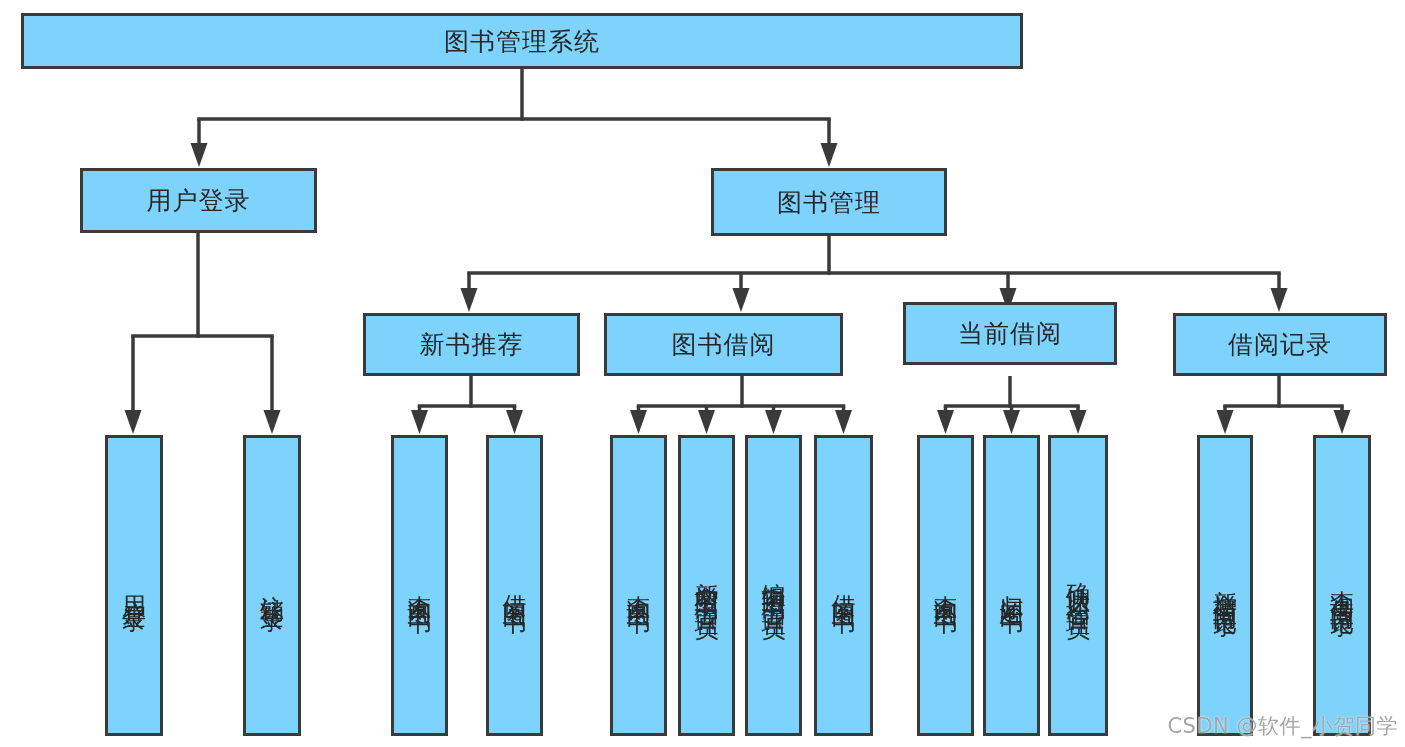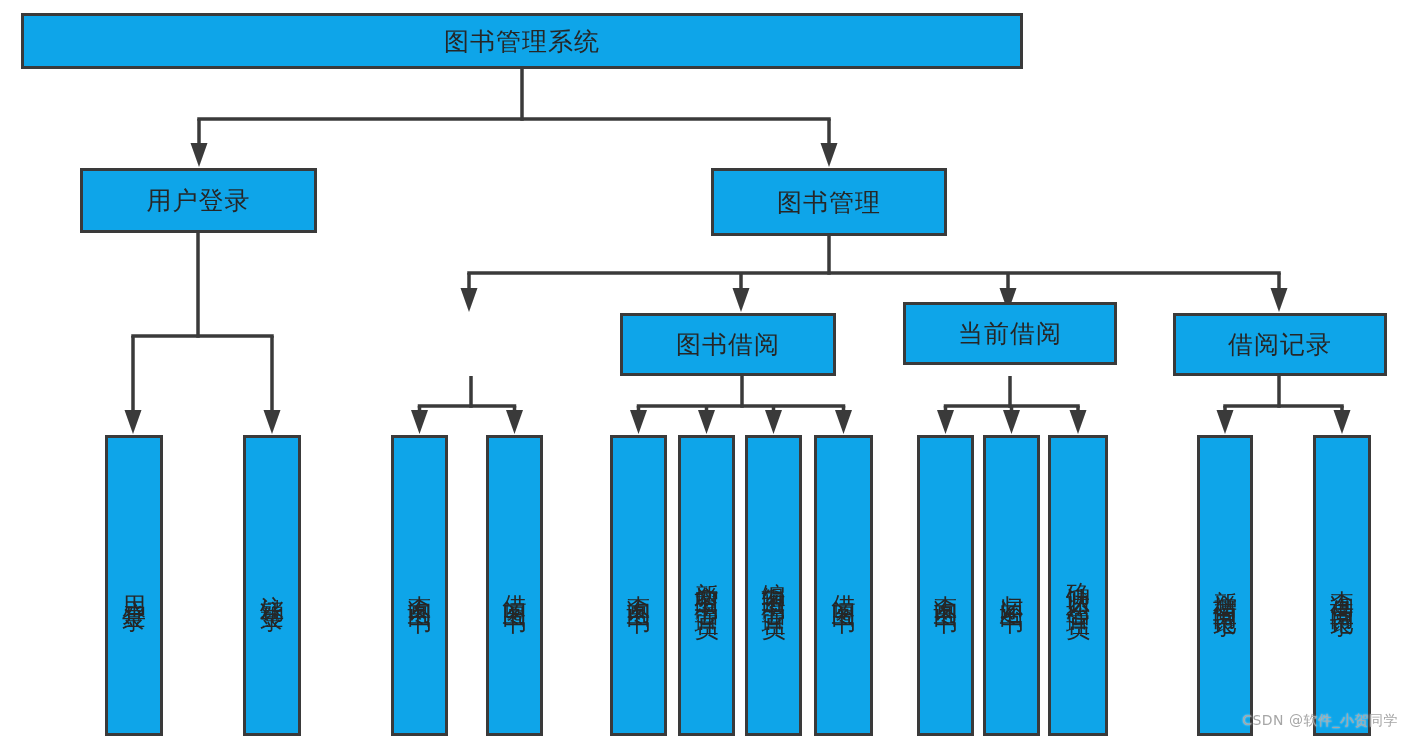--- a/index.html
+++ b/index.html
@@ -16,39 +16,39 @@
   svg.wires {
     position: absolute;
     left: 0; top: 0;
     width: 1405px; height: 747px;
     color: var(--line, #3a3a3a);
   }
   svg.wires line { stroke: currentColor; stroke-width: 3.5; }
   svg.wires polygon { fill: currentColor; }
   .box {
     position: absolute;
-    background: #0ea5e9;
+    background: #7dd3fc;
     border: 3px solid var(--line, #3a3a3a);
     display: flex;
     align-items: center;
     justify-content: center;
     color: var(--text, #262626);
   }
   .box.h { font-size: 25px; letter-spacing: 1px; white-space: nowrap; }
   .box.v .vtext {
     writing-mode: vertical-rl;
     font-size: 24px;
     letter-spacing: 5px;
     line-height: 1;
   }
   .watermark {
     position: absolute;
     top: 712px;
     right: 7px;
-    font-size: 14px;
+    font-size: 21px;
     letter-spacing: 0.5px;
     color: var(--watermark, #a6a6a6);
     text-shadow: 0 0 2px rgba(255,255,255,0.85);
     z-index: 5;
     white-space: nowrap;
   }
 </style>
 </head>
 <body>
 
@@ -127,21 +127,24 @@
     <span>图书管理系统</span>
   </div>
 
   <div class="box h" style="left:80px; top:168px; width:237px; height:65px;">
     <span>用户登录</span>
   </div>
   <div class="box h" style="left:711px; top:168px; width:236px; height:68px;">
     <span>图书管理</span>
   </div>
 
-  <div class="box h" style="left:620px; top:313px; width:216px; height:63px;">
+  <div class="box h" style="left:363px; top:313px; width:217px; height:63px;">
+    <span>新书推荐</span>
+  </div>
+  <div class="box h" style="left:604px; top:313px; width:239px; height:63px;">
     <span>图书借阅</span>
   </div>
   <div class="box h" style="left:903px; top:302px; width:214px; height:63px;">
     <span>当前借阅</span>
   </div>
   <div class="box h" style="left:1173px; top:313px; width:214px; height:63px;">
     <span>借阅记录</span>
   </div>
 
   <div class="box v" style="left:105px; top:435px; width:58px; height:301px;">

